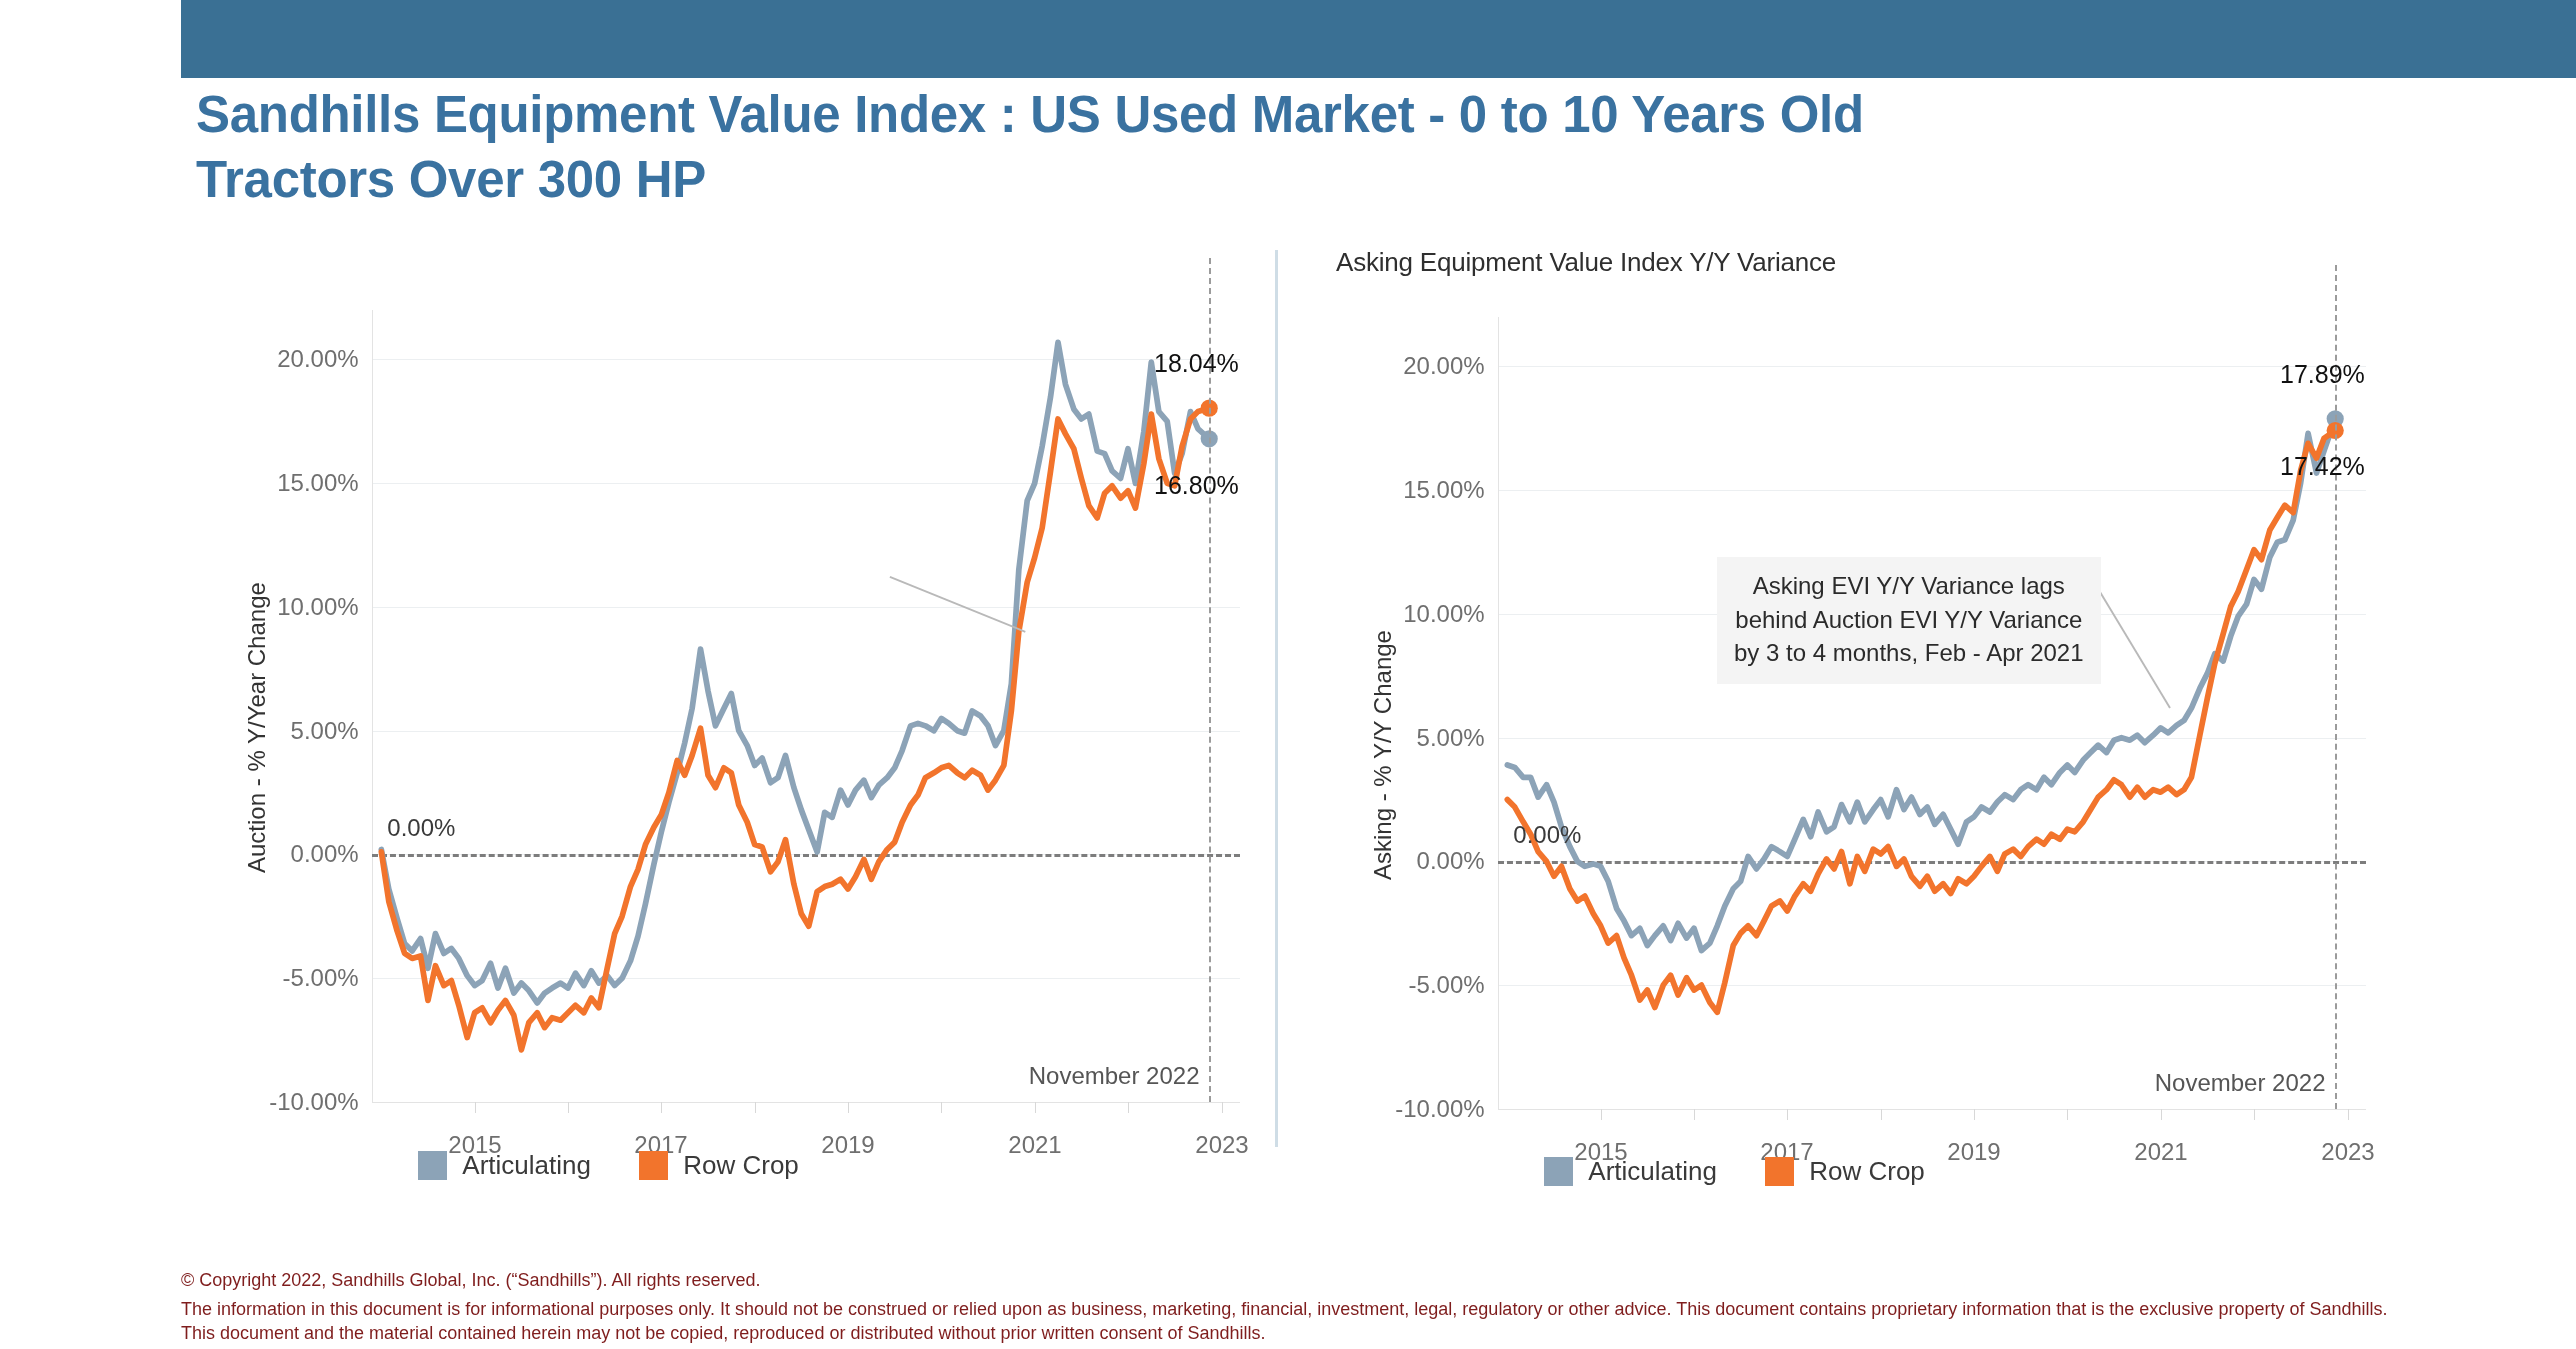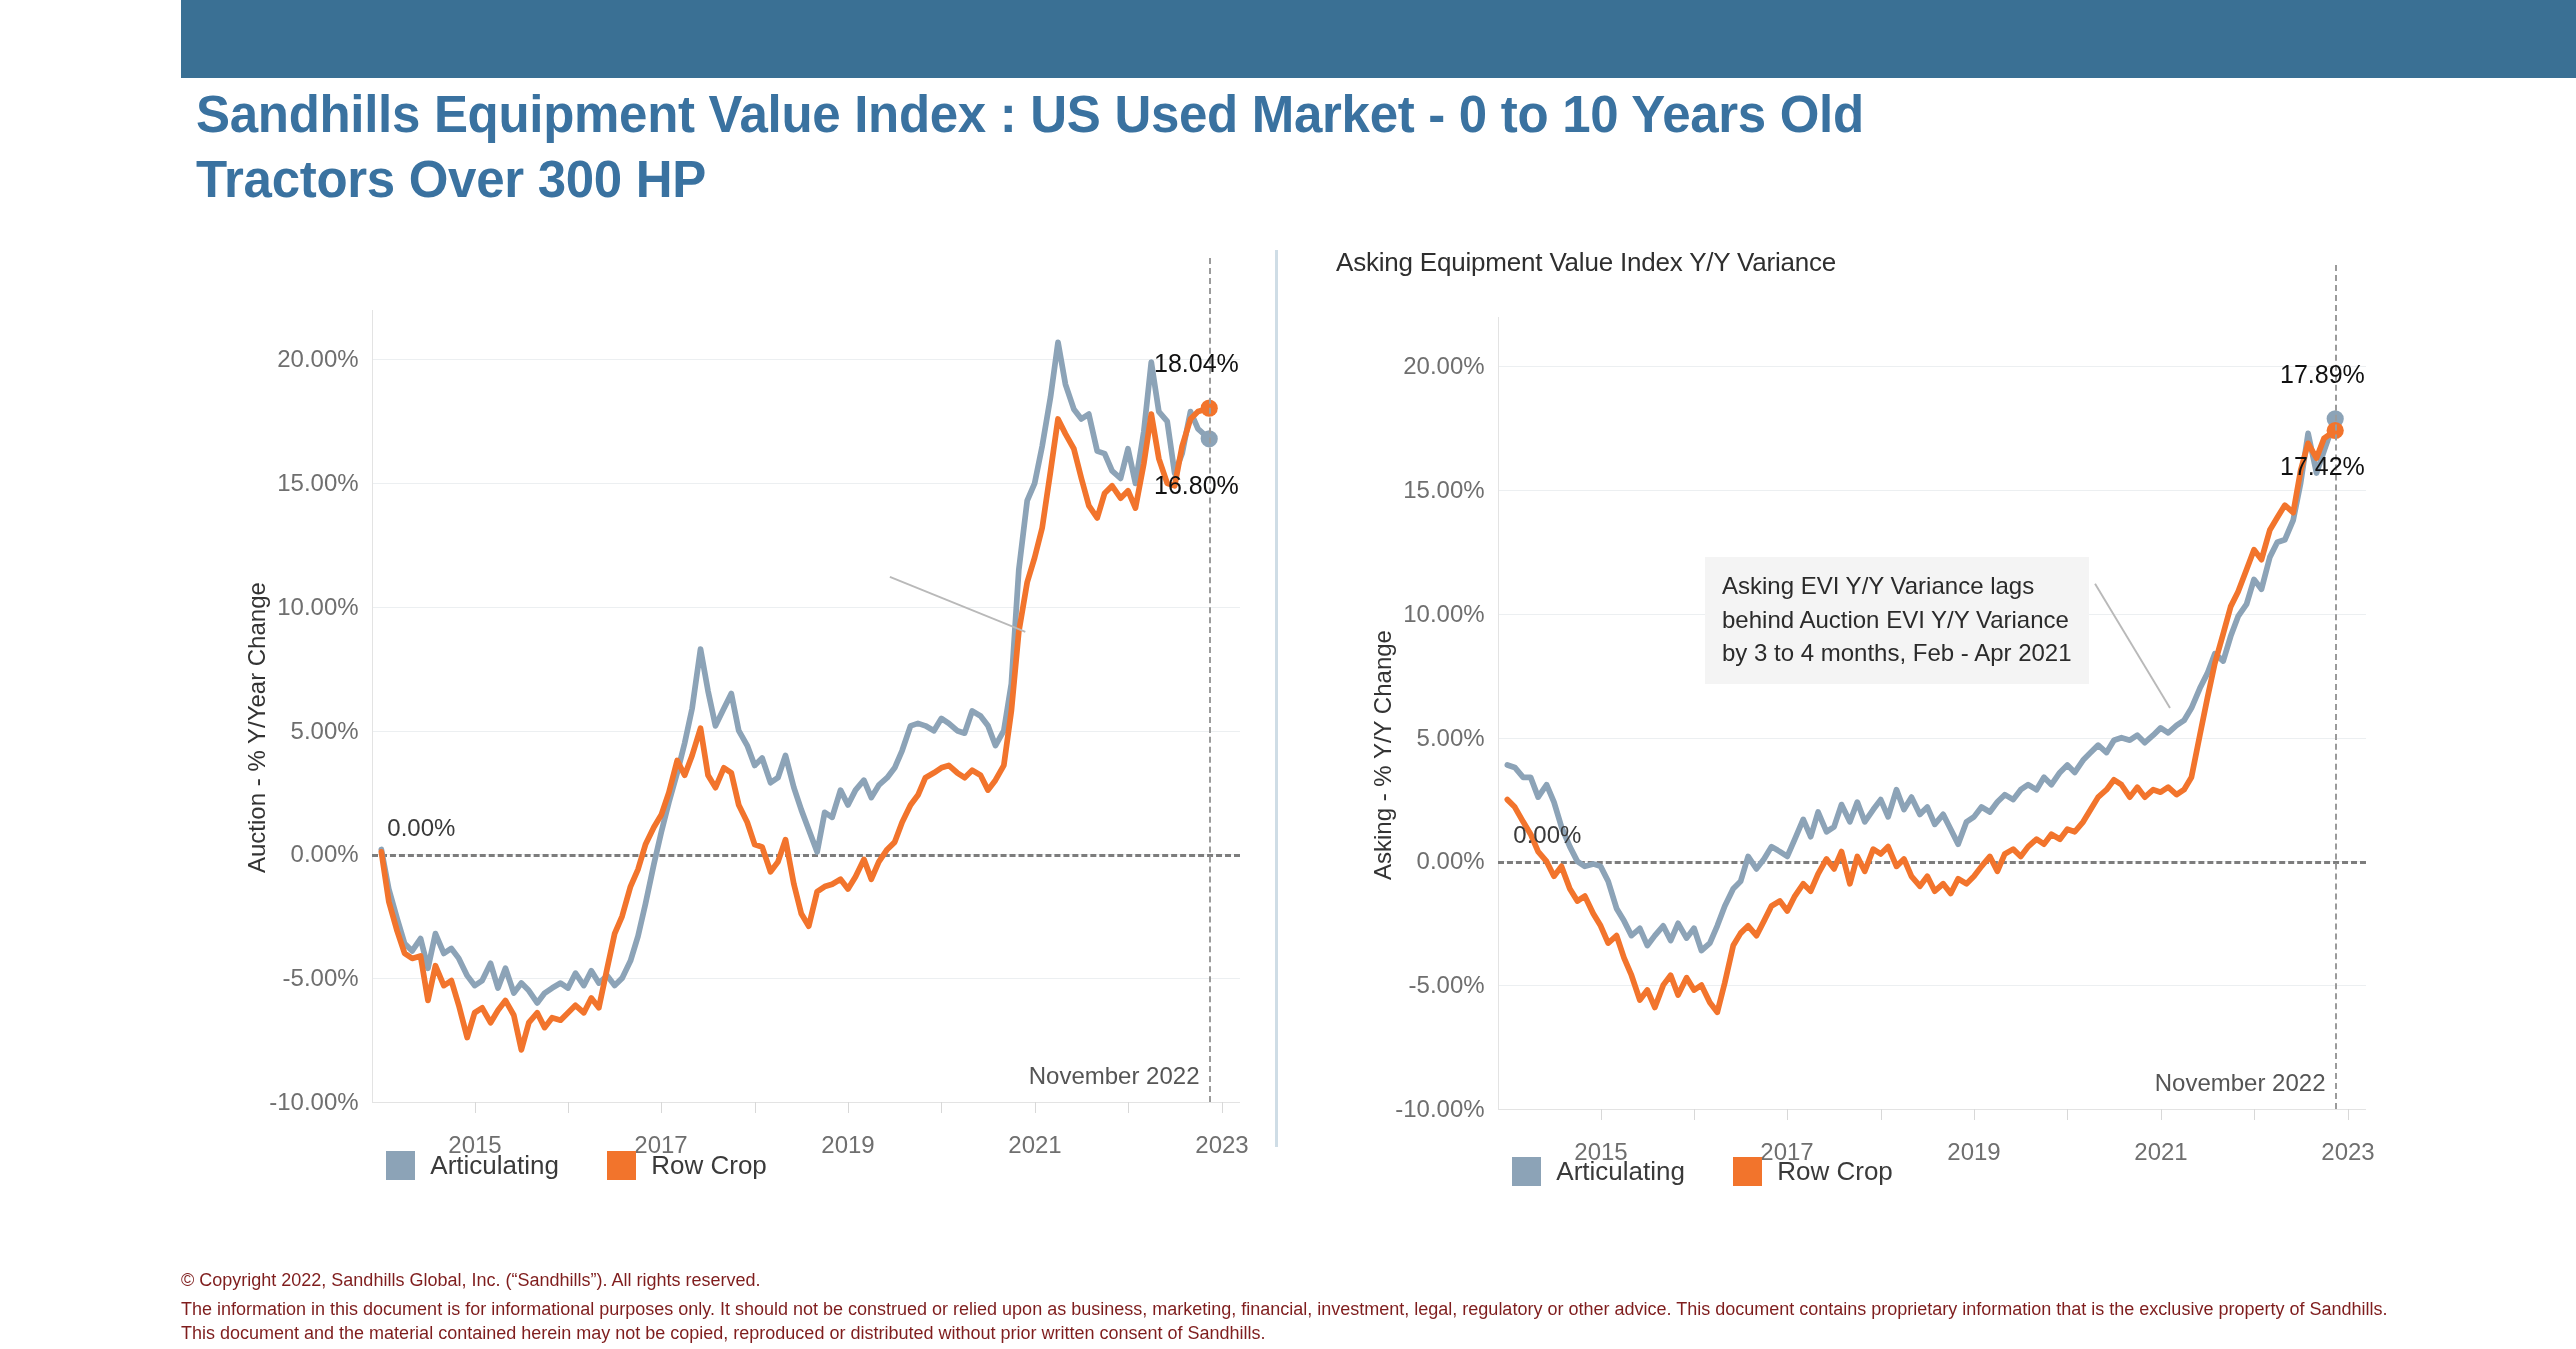--- a/index.html
+++ b/index.html
@@ -98,21 +98,21 @@
     color:#2b2b2b;
     font-size:24px;line-height:1.38;
     padding:12.4px 17px 15.3px 17px;
     white-space:pre-line;
   }
 
   svg.series{position:absolute;left:0;top:0;overflow:visible;}
 
   
   .legend{position:absolute;display:flex;align-items:center;gap:21px;}
-  .legend-item{display:flex;align-items:center;gap:15.3px;}
+  .legend-item{display:flex;align-items:center;gap:15.3px;margin-left:32px;}
   .swatch{width:29px;height:29px;display:block;}
   .legend-label{font-size:26px;color:#3a3a3a;}
 
   
   .footer{
     position:absolute;left:181px;top:1269px;width:2213px;
     color:#1a6fc4;font-size:18px;line-height:1.32;
   }
   .footer .line2{margin-top:5.7px;}
 </style>
@@ -227,21 +227,21 @@
         <circle cx="877.7096774193395" cy="118.79374999999993" r="9" fill="#f2742c"></circle>
       </svg>
       <div class="zerolabel" style="left: 15.3px; top: 504px;">0.00%</div>
       <div class="nowline" style="left: 837px;"></div>
       <div class="nowlabel" style="left: 837px; top: 752px;">November 2022</div>
       <div class="endlabel" style="left: 782px; top: 43px;">17.89%</div>
       <div class="endlabel" style="left: 782px; top: 135px;">17.42%</div>
       <svg class="series" width="868" height="792" viewBox="0 0 910 830">
         <line x1="625.946236559132" y1="279.59375" x2="704.5161290322437" y2="409.8125" stroke="#b9b9b9" stroke-width="2"></line>
       </svg>
-      <div class="callout" style="left: 207px; top: 240px;">Asking EVI Y/Y Variance lags
+      <div class="callout" style="left: 219px; top: 240px; text-align: center;">Asking EVI Y/Y Variance lags
 behind Auction EVI Y/Y Variance
 by 3 to 4 months, Feb - Apr 2021</div>
     </div>
   <div class="legend" id="legend-asking" style="left:219px;top:927px;">
     <div class="legend-item">
       <span class="swatch" style="background: rgb(140, 163, 183);"></span>
       <span class="legend-label">Articulating</span>
     </div>
     <div class="legend-item" style="margin-left:27px;">
       <span class="swatch" style="background: rgb(242, 116, 44);"></span>

